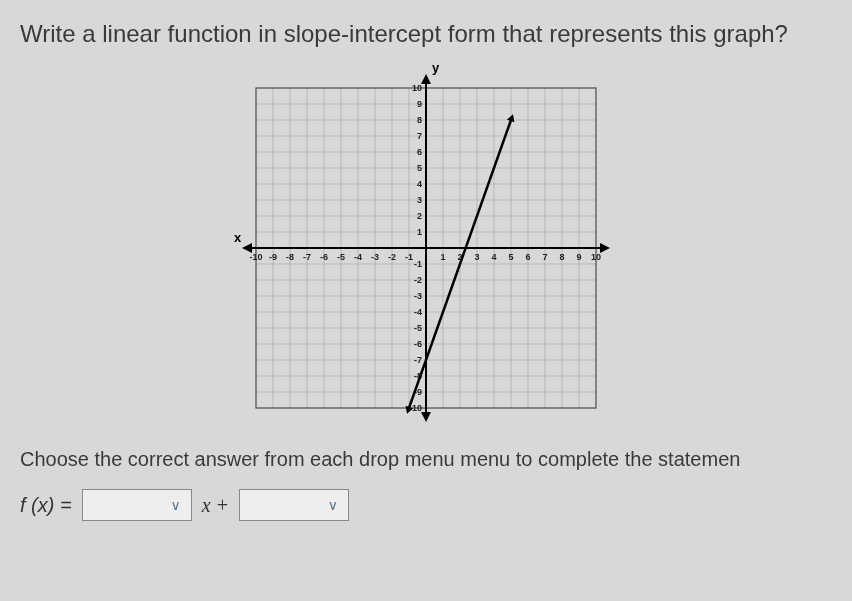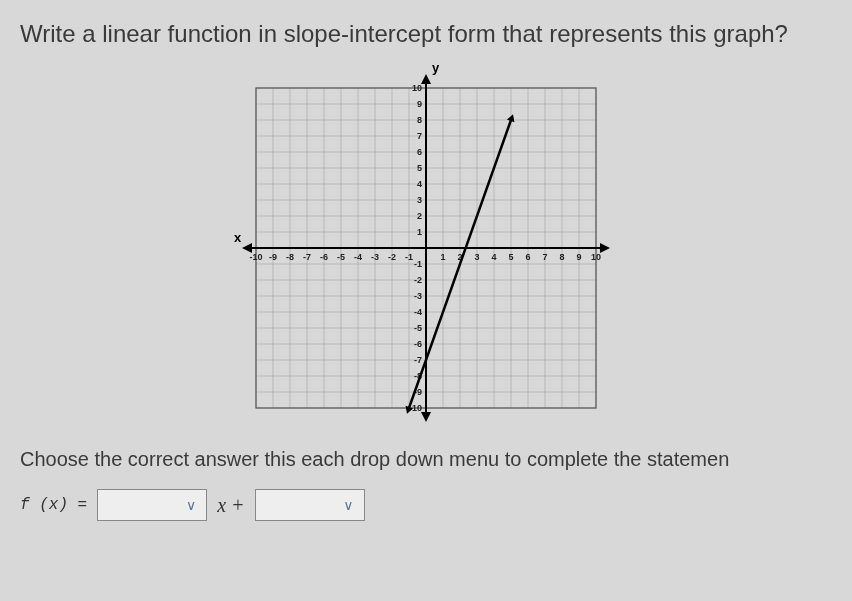--- a/index.html
+++ b/index.html
@@ -30,22 +30,22 @@
   }
   .answer-row {
     display: flex;
     align-items: center;
     gap: 10px;
     margin-top: 18px;
     font-size: 18px;
   }
   .fx {
     font-style: italic;
-    font-family: Liberation Mono, monospace;
-    font-size: 16px;
+    font-family: Liberation Sans, sans-serif;
+    font-size: 20px;
   }
   .dropdown {
     display: inline-flex;
     align-items: center;
     justify-content: flex-end;
     border: 1px solid #888;
     background: #eee;
     height: 32px;
     padding: 0 10px;
     min-width: 110px;
@@ -158,21 +158,21 @@
       <text x="196" y="81" font-size="9" text-anchor="end" fill="#222" font-weight="bold">7</text>
       <text x="196" y="65" font-size="9" text-anchor="end" fill="#222" font-weight="bold">8</text>
       <text x="196" y="49" font-size="9" text-anchor="end" fill="#222" font-weight="bold">9</text>
       <text x="196" y="33" font-size="9" text-anchor="end" fill="#222" font-weight="bold">10</text>
       <line x1="183" y1="350" x2="285" y2="62" stroke="#000" stroke-width="2.5"></line>
       <polygon points="287.00308285346756,56.34423664903275 288.4366617584002,64.27801579413958 280.89564395711056,61.60723865618283" fill="#000"></polygon>
       <polygon points="180.99691714653244,355.6557633509672 179.56333824159975,347.7219842058604 187.10435604288944,350.39276134381714" fill="#000"></polygon>
     </svg>
 </div>
 
-<div class="instruction">Choose the correct answer this each drop down menu to complete the statemen</div>
+<div class="instruction">Choose the correct answer from each drop menu menu to complete the statemen</div>
 
 <div class="answer-row">
   <span class="fx">f (x) =</span>
   <span class="dropdown">
     <span class="chevron">∨</span>
   </span>
   <span class="xplus">x +</span>
   <span class="dropdown">
     <span class="chevron">∨</span>
   </span>

